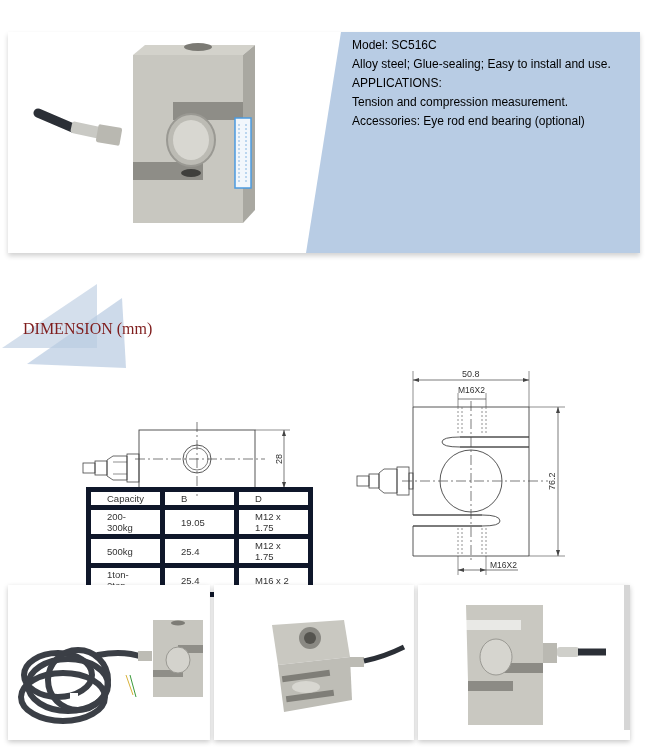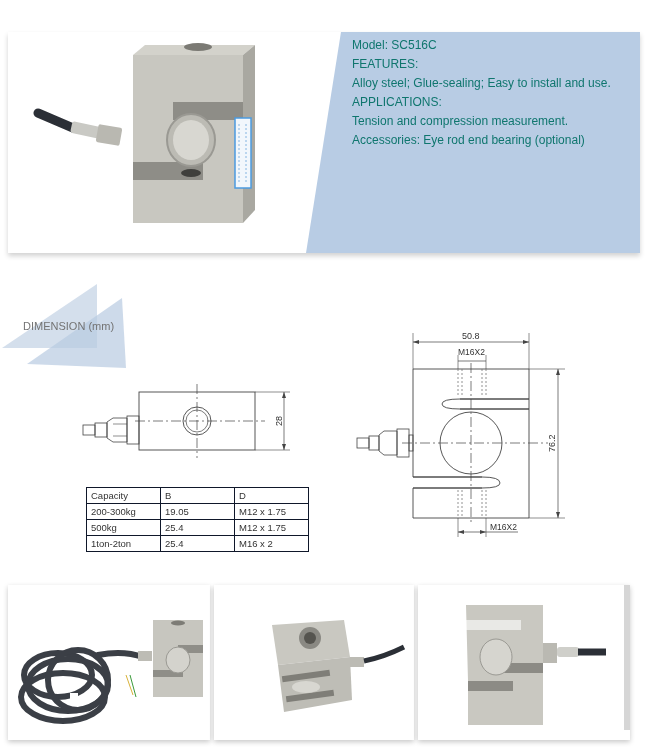--- a/index.html
+++ b/index.html
@@ -12,43 +12,43 @@
     background: #ffffff;
     box-shadow: 0 3px 5px rgba(0,0,0,0.18);
   }
   .hero-panel {
     position: absolute; left: 298px; top: 0; width: 334px; height: 221px;
     background: #b8cce4;
     clip-path: polygon(35px 0, 334px 0, 334px 221px, 0 221px);
   }
   .hero-text {
     position: absolute; left: 352px; top: 36px; width: 280px;
-    color: #0f766e; font-size: 12px; line-height: 19px;
+    color: #000000; font-size: 12px; line-height: 19px;
   }
   .hero-text div { white-space: nowrap; }
   .hero-photo { position: absolute; left: 25px; top: 8px; width: 240px; height: 205px; }
 
   
   .dim-title-wrap { position: absolute; left: 0; top: 276px; width: 200px; height: 100px; }
   .dim-title {
     position: absolute; left: 23px; top: 44px;
-    font-size: 11px; color: #737373; white-space: nowrap;
-  }
-
-  
-  .drawing { position: absolute; }
+    font-size: 16px; color: #7f1d1d; white-space: nowrap; font-family: Liberation Serif, serif;
+  }
+
+  
+  .drawing { position: absolute; margin-top: 38px; }
   .drawing svg { display: block; }
 
   
   .spec-table {
     position: absolute; left: 86px; top: 487px;
     border-collapse: collapse; font-size: 9.5px; color: #333;
   }
   .spec-table td, .spec-table th {
-    border: 1px solid #0f172a; padding: 1px 4px; height: 16px; font-weight: normal; text-align: left;
+    border: 5px solid #0f172a; padding: 1px 16px; height: 16px; font-weight: normal; text-align: left;
   }
   .spec-table .c1 { width: 74px; }
   .spec-table .c2 { width: 74px; }
   .spec-table .c3 { width: 74px; }
 
   
   .gallery-card {
     position: absolute; top: 585px; height: 155px; background: #fff;
     box-shadow: 0 2px 5px rgba(0,0,0,0.22);
   }
@@ -76,21 +76,20 @@
 
       <rect x="202" y="78" width="16" height="70" fill="#f2f7fc" stroke="#4b9be0" stroke-width="1.5"></rect>
       <line x1="206" y1="84" x2="206" y2="142" stroke="#6aa5da" stroke-width="0.8" stroke-dasharray="2 2"></line>
       <line x1="213" y1="84" x2="213" y2="142" stroke="#6aa5da" stroke-width="0.8" stroke-dasharray="2 2"></line>
     </svg>
   </div>
   <div class="hero-panel"></div>
 </div>
 <div class="hero-text">
   <div>Model: SC516C</div>
-  <div>FEATURES:</div>
   <div>Alloy steel; Glue-sealing; Easy to install and use.</div>
   <div>APPLICATIONS:</div>
   <div>Tension and compression measurement.</div>
   <div>Accessories: Eye rod end bearing (optional)</div>
 </div>
 
 <div class="dim-title-wrap">
   <svg width="200" height="100" viewBox="0 0 200 100">
     <polygon points="97,8 97,72 2,72" fill="#c5d4e6" opacity="0.75"></polygon>
     <polygon points="122,22 126,92 27,88" fill="#b8cbe1" opacity="0.7"></polygon>

